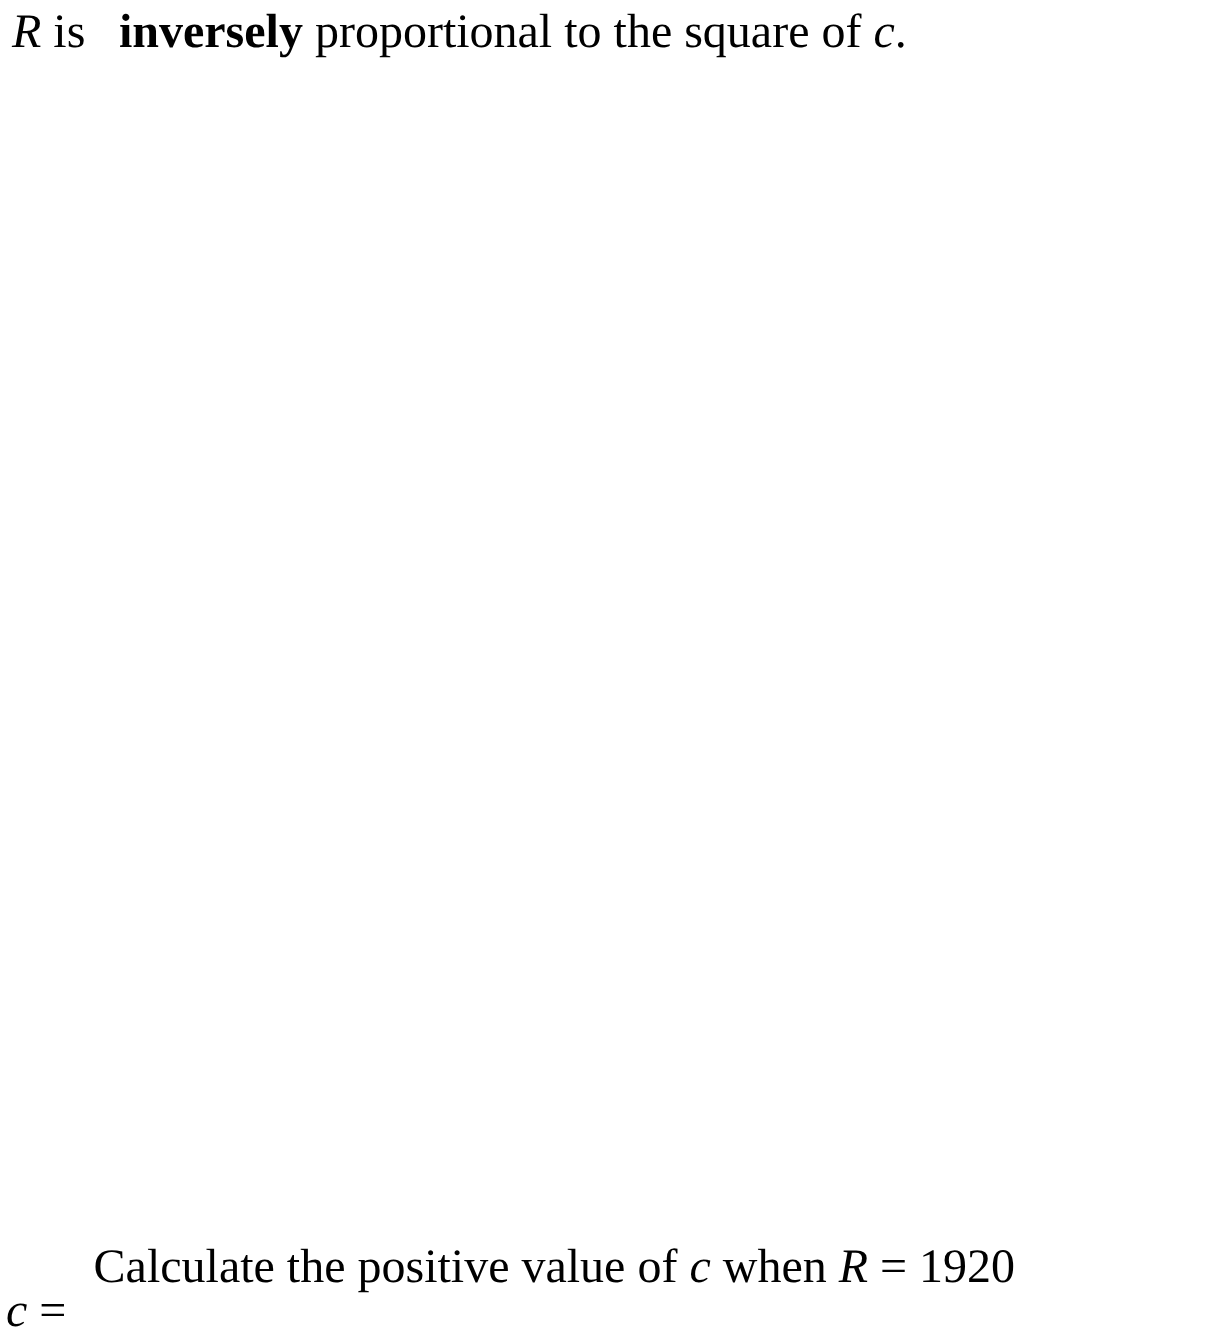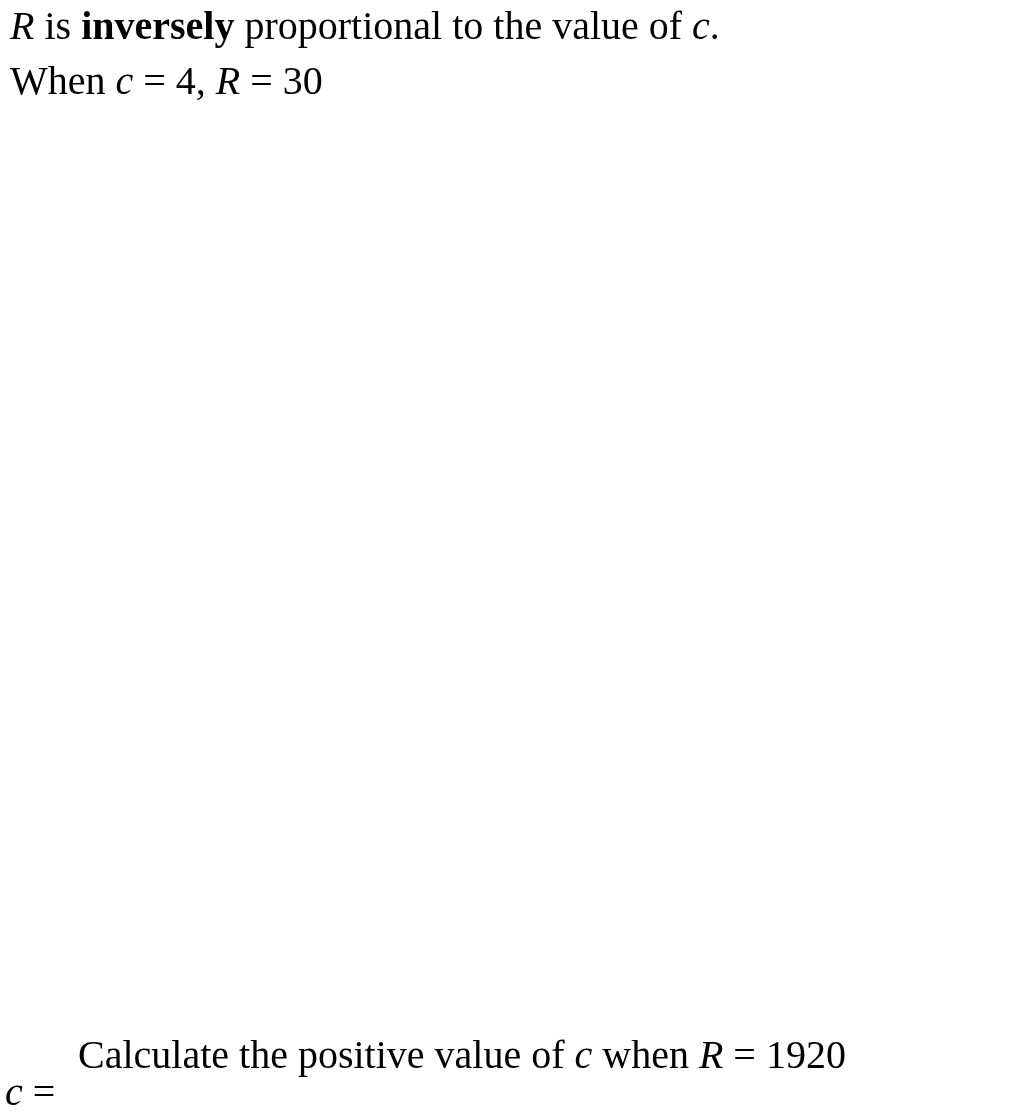--- a/index.html
+++ b/index.html
@@ -31,29 +31,28 @@
     white-space: nowrap;
   }
   .answer-line {
     position: absolute;
     left: 5px;
     top: 1064px;
     line-height: 55px;
     white-space: nowrap;
   }
   .it { font-style: italic; }
-  .b  { font-weight: bold; }
+  .b  { font-weight: bold; margin-left: 18px; }
 </style>
 </head>
 <body>
 
 <div class="page">
 
   <div class="statement-block">
-    <div class="line"><span class="it">R</span><span> is </span><span class="b">inversely</span><span> proportional to the value of </span><span class="it">c</span><span>.</span></div>
-    <div class="line"><span>When </span><span class="it">c</span><span> = 4, </span><span class="it">R</span><span> = 30</span></div>
+    <div class="line"><span class="it">R</span><span> is </span><span class="b">inversely</span><span> proportional to the square of </span><span class="it">c</span><span>.</span></div>
   </div>
 
   <div class="question-line"><span>Calculate the positive value of </span><span class="it">c</span><span> when </span><span class="it">R</span><span> = 1920</span></div>
 
   <div class="answer-line"><span class="it">c</span><span> =</span></div>
 
 </div>
 
 </body></html>

